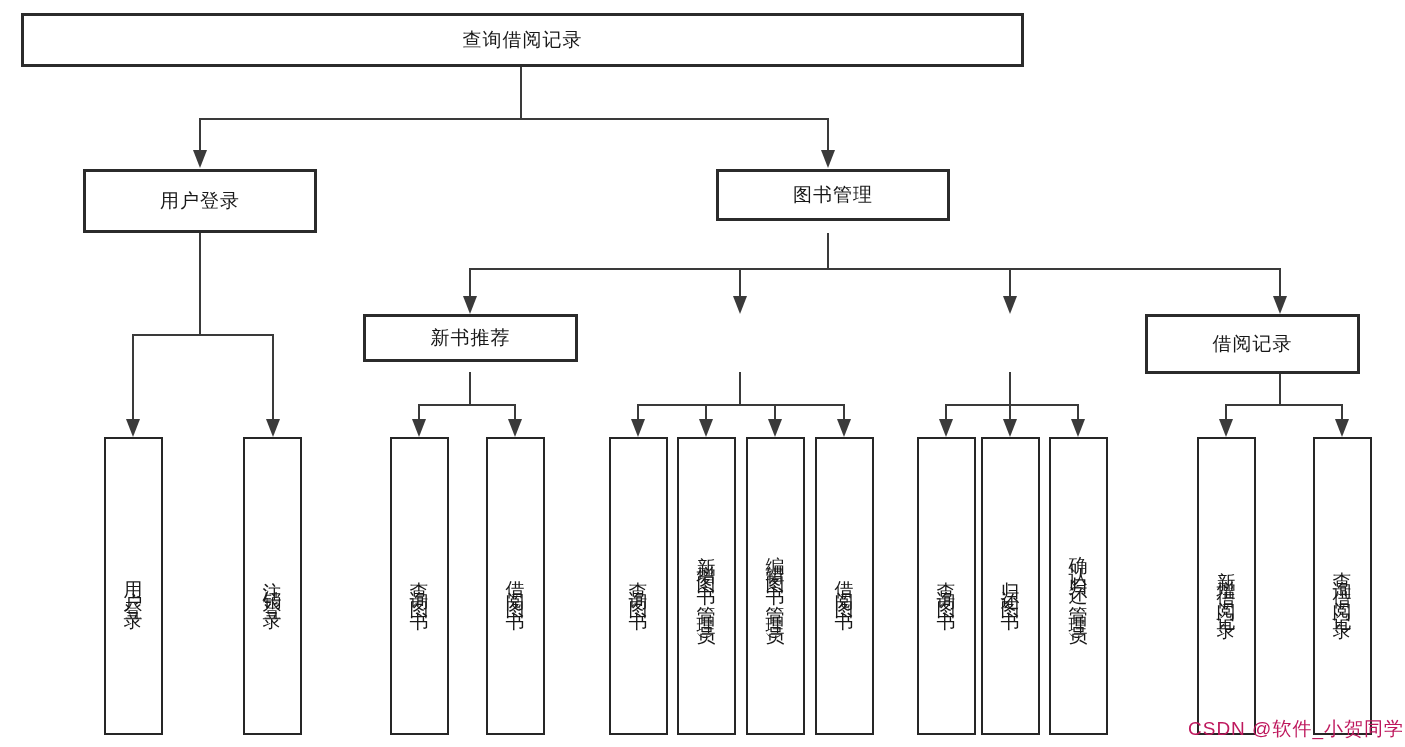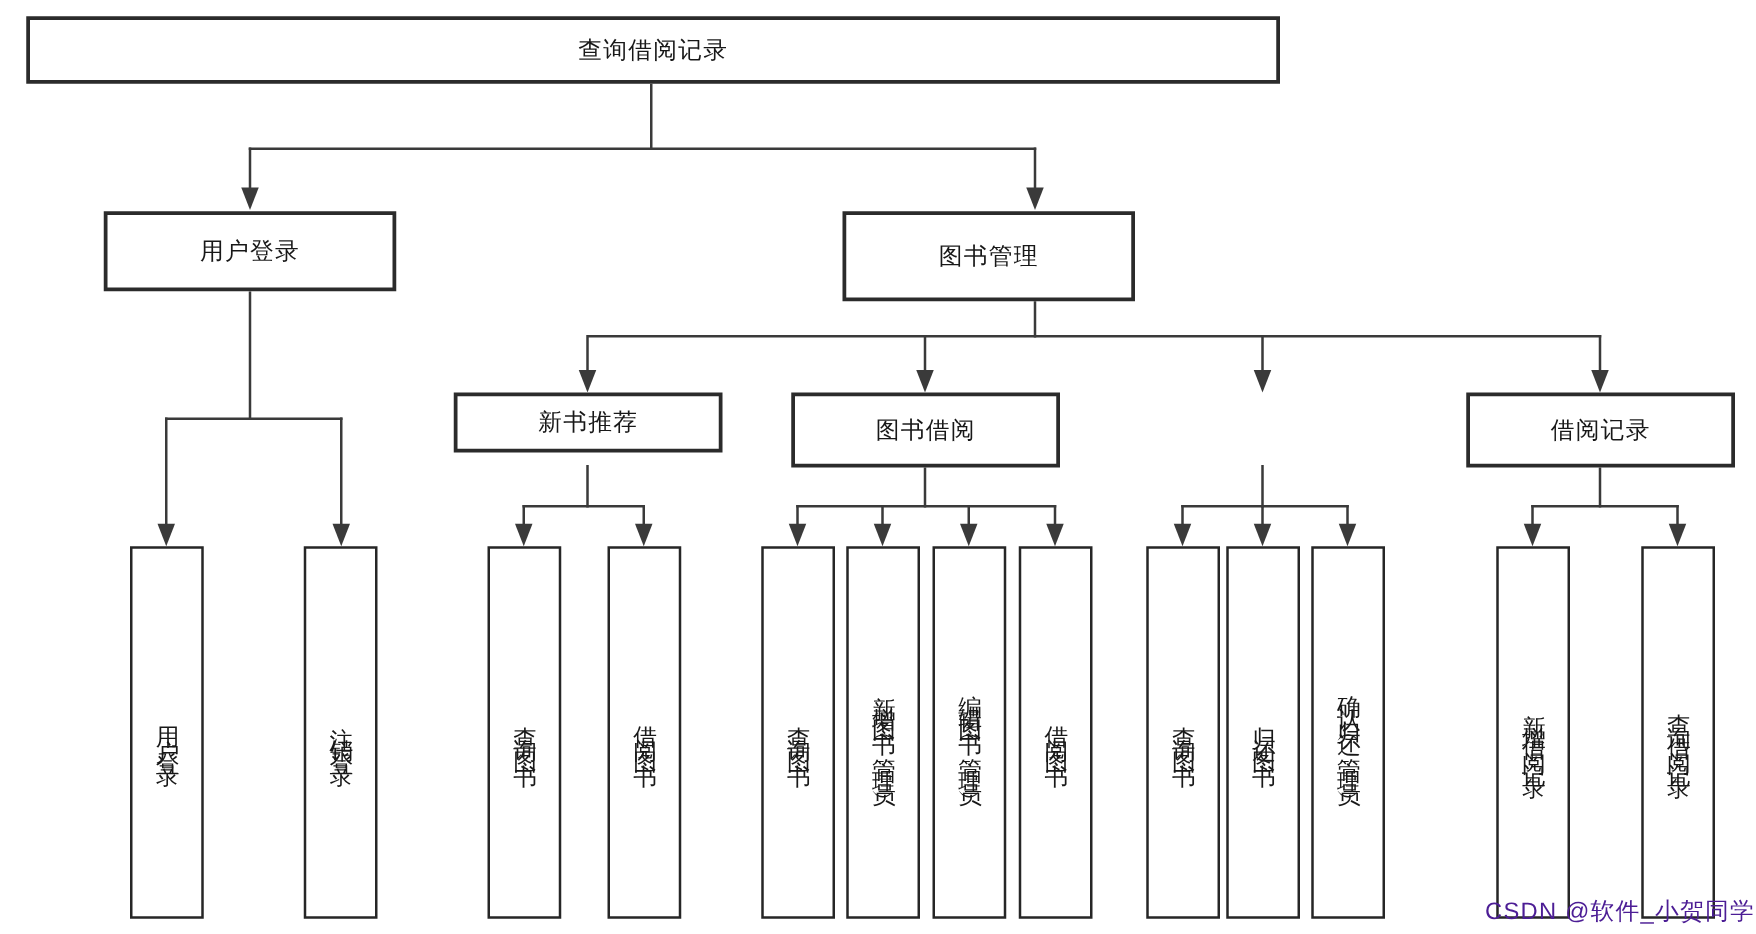--- a/index.html
+++ b/index.html
@@ -43,64 +43,63 @@
   .hl{position:absolute;height:2px;background:#3a3a3a;z-index:1;}
   .ar{
     position:absolute;width:0;height:0;z-index:1;
     border-left:7px solid transparent;
     border-right:7px solid transparent;
     border-top:18px solid #3a3a3a;
   }
   .watermark{
     position:absolute;
     left:1188px;top:716px;
-    font-size:19px;color:#4c1d95;
+    font-size:19px;color:#be185d;
     letter-spacing:1px;
     z-index:5;
     white-space:nowrap;
   }
 </style>
 </head>
 <body>
 
 <div class="canvas">
 
   <div class="hbox" style="left:21px;top:13px;width:1003px;height:54px">查询借阅记录</div>
 
   <div class="vl" style="left:520px;top:65px;height:54px"></div>
   <div class="hl" style="left:199px;top:118px;width:630px"></div>
   <div class="vl" style="left:199px;top:118px;height:34px"></div>
   <div class="ar" style="left:193px;top:150px"></div>
   <div class="vl" style="left:827px;top:118px;height:34px"></div>
   <div class="ar" style="left:821px;top:150px"></div>
 
   <div class="hbox" style="left:83px;top:169px;width:234px;height:64px">用户登录</div>
-  <div class="hbox" style="left:674px;top:169px;width:234px;height:72px">图书管理</div>
+  <div class="hbox" style="left:716px;top:169px;width:234px;height:52px">图书管理</div>
 
   <div class="vl" style="left:199px;top:233px;height:103px"></div>
   <div class="hl" style="left:132px;top:334px;width:142px"></div>
   <div class="vl" style="left:132px;top:334px;height:87px"></div>
   <div class="ar" style="left:126px;top:419px"></div>
   <div class="vl" style="left:272px;top:334px;height:87px"></div>
   <div class="ar" style="left:266px;top:419px"></div>
 
   <div class="vl" style="left:827px;top:233px;height:37px"></div>
   <div class="hl" style="left:470px;top:268px;width:811px"></div>
   <div class="vl" style="left:469px;top:268px;height:30px"></div>
   <div class="ar" style="left:463px;top:296px"></div>
   <div class="vl" style="left:739px;top:268px;height:30px"></div>
   <div class="ar" style="left:733px;top:296px"></div>
   <div class="vl" style="left:1009px;top:268px;height:30px"></div>
   <div class="ar" style="left:1003px;top:296px"></div>
   <div class="vl" style="left:1279px;top:268px;height:30px"></div>
   <div class="ar" style="left:1273px;top:296px"></div>
 
   <div class="hbox" style="left:363px;top:314px;width:215px;height:48px">新书推荐</div>
-  <div class="hbox" style="left:633px;top:314px;width:215px;height:60px">图书借阅</div>
-  <div class="hbox" style="left:1173px;top:314px;width:215px;height:60px">借阅记录</div>
+  <div class="hbox" style="left:1145px;top:314px;width:215px;height:60px">借阅记录</div>
 
   <div class="vl" style="left:469px;top:372px;height:34px"></div>
   <div class="hl" style="left:418px;top:404px;width:98px"></div>
   <div class="vl" style="left:418px;top:404px;height:17px"></div>
   <div class="ar" style="left:412px;top:419px"></div>
   <div class="vl" style="left:514px;top:404px;height:17px"></div>
   <div class="ar" style="left:508px;top:419px"></div>
 
   <div class="vl" style="left:739px;top:372px;height:34px"></div>
   <div class="hl" style="left:637px;top:404px;width:208px"></div>

